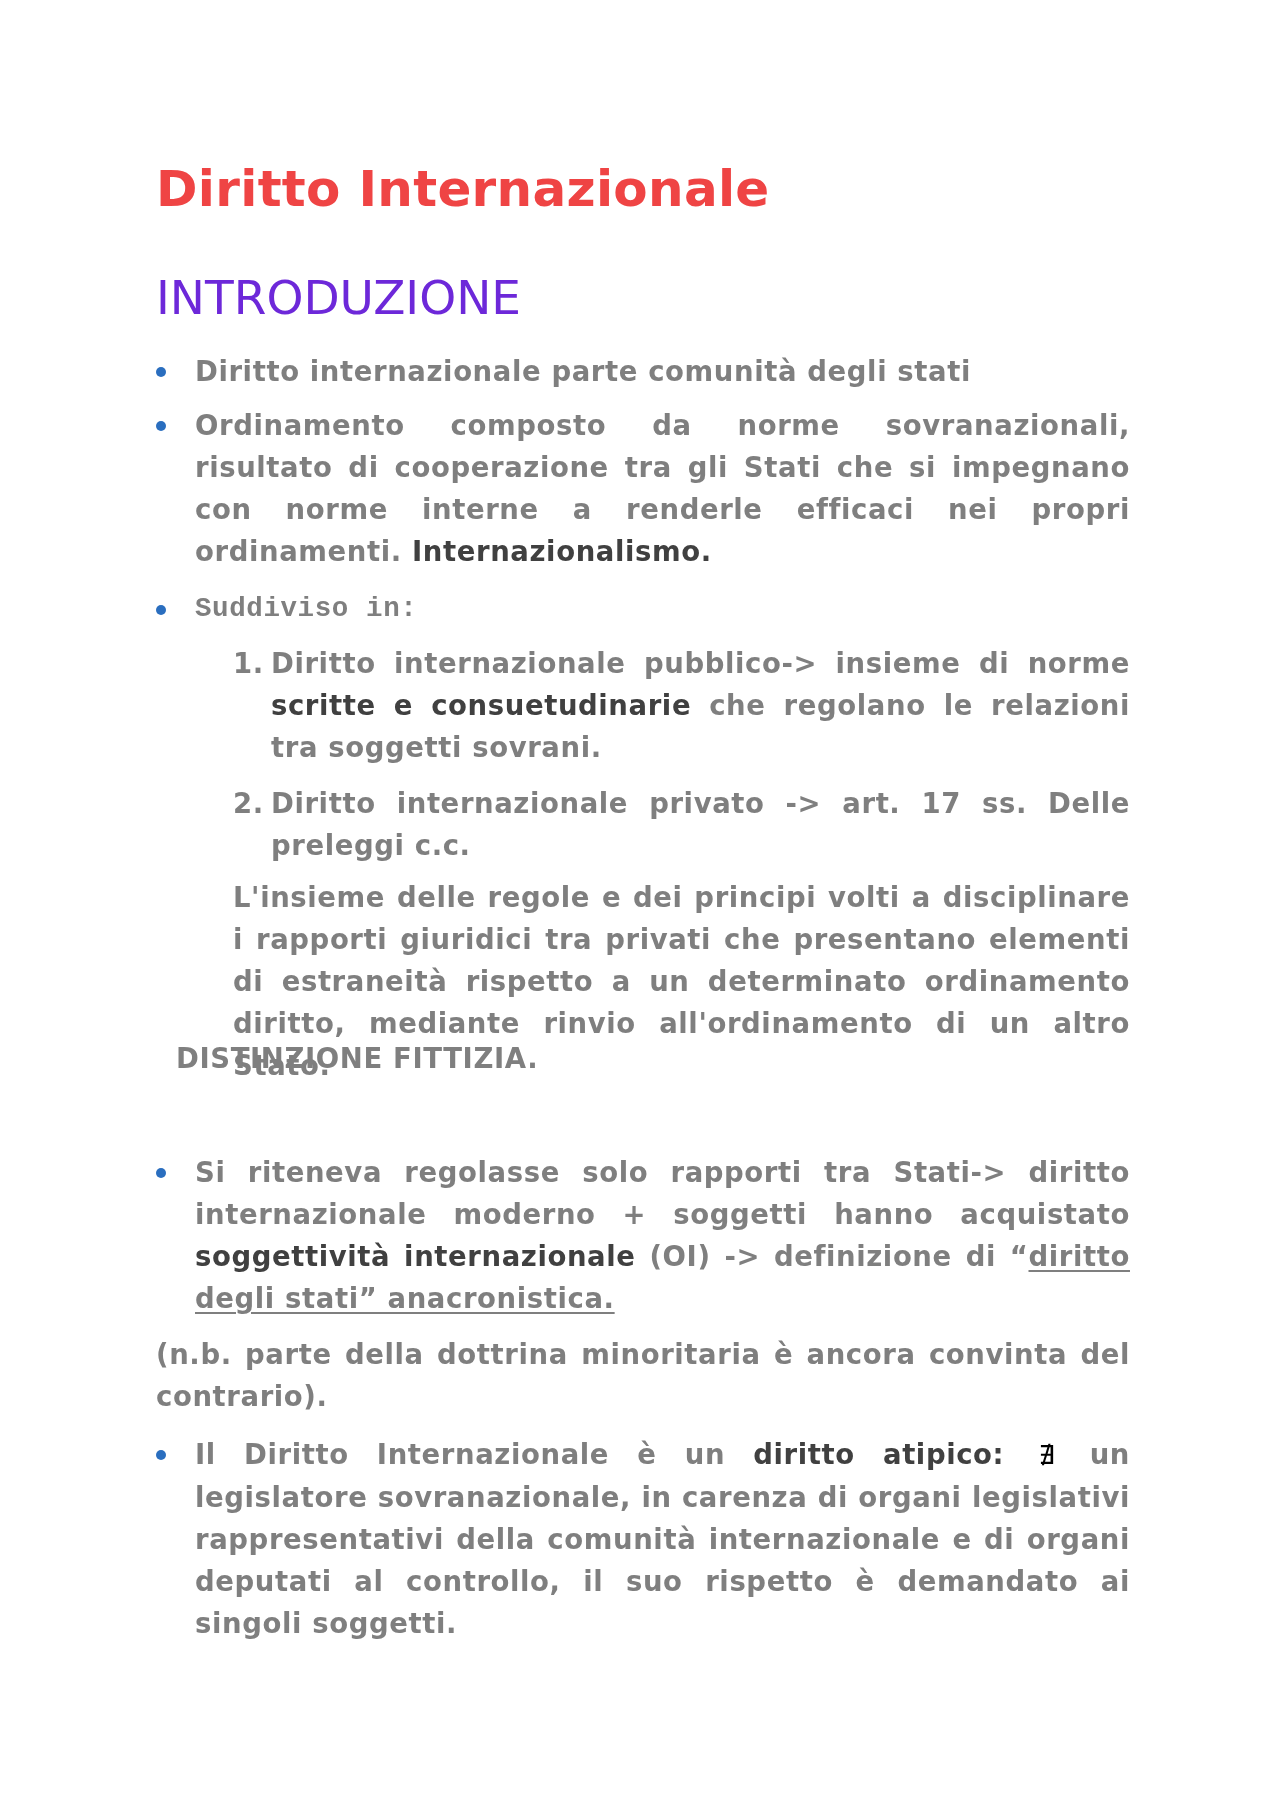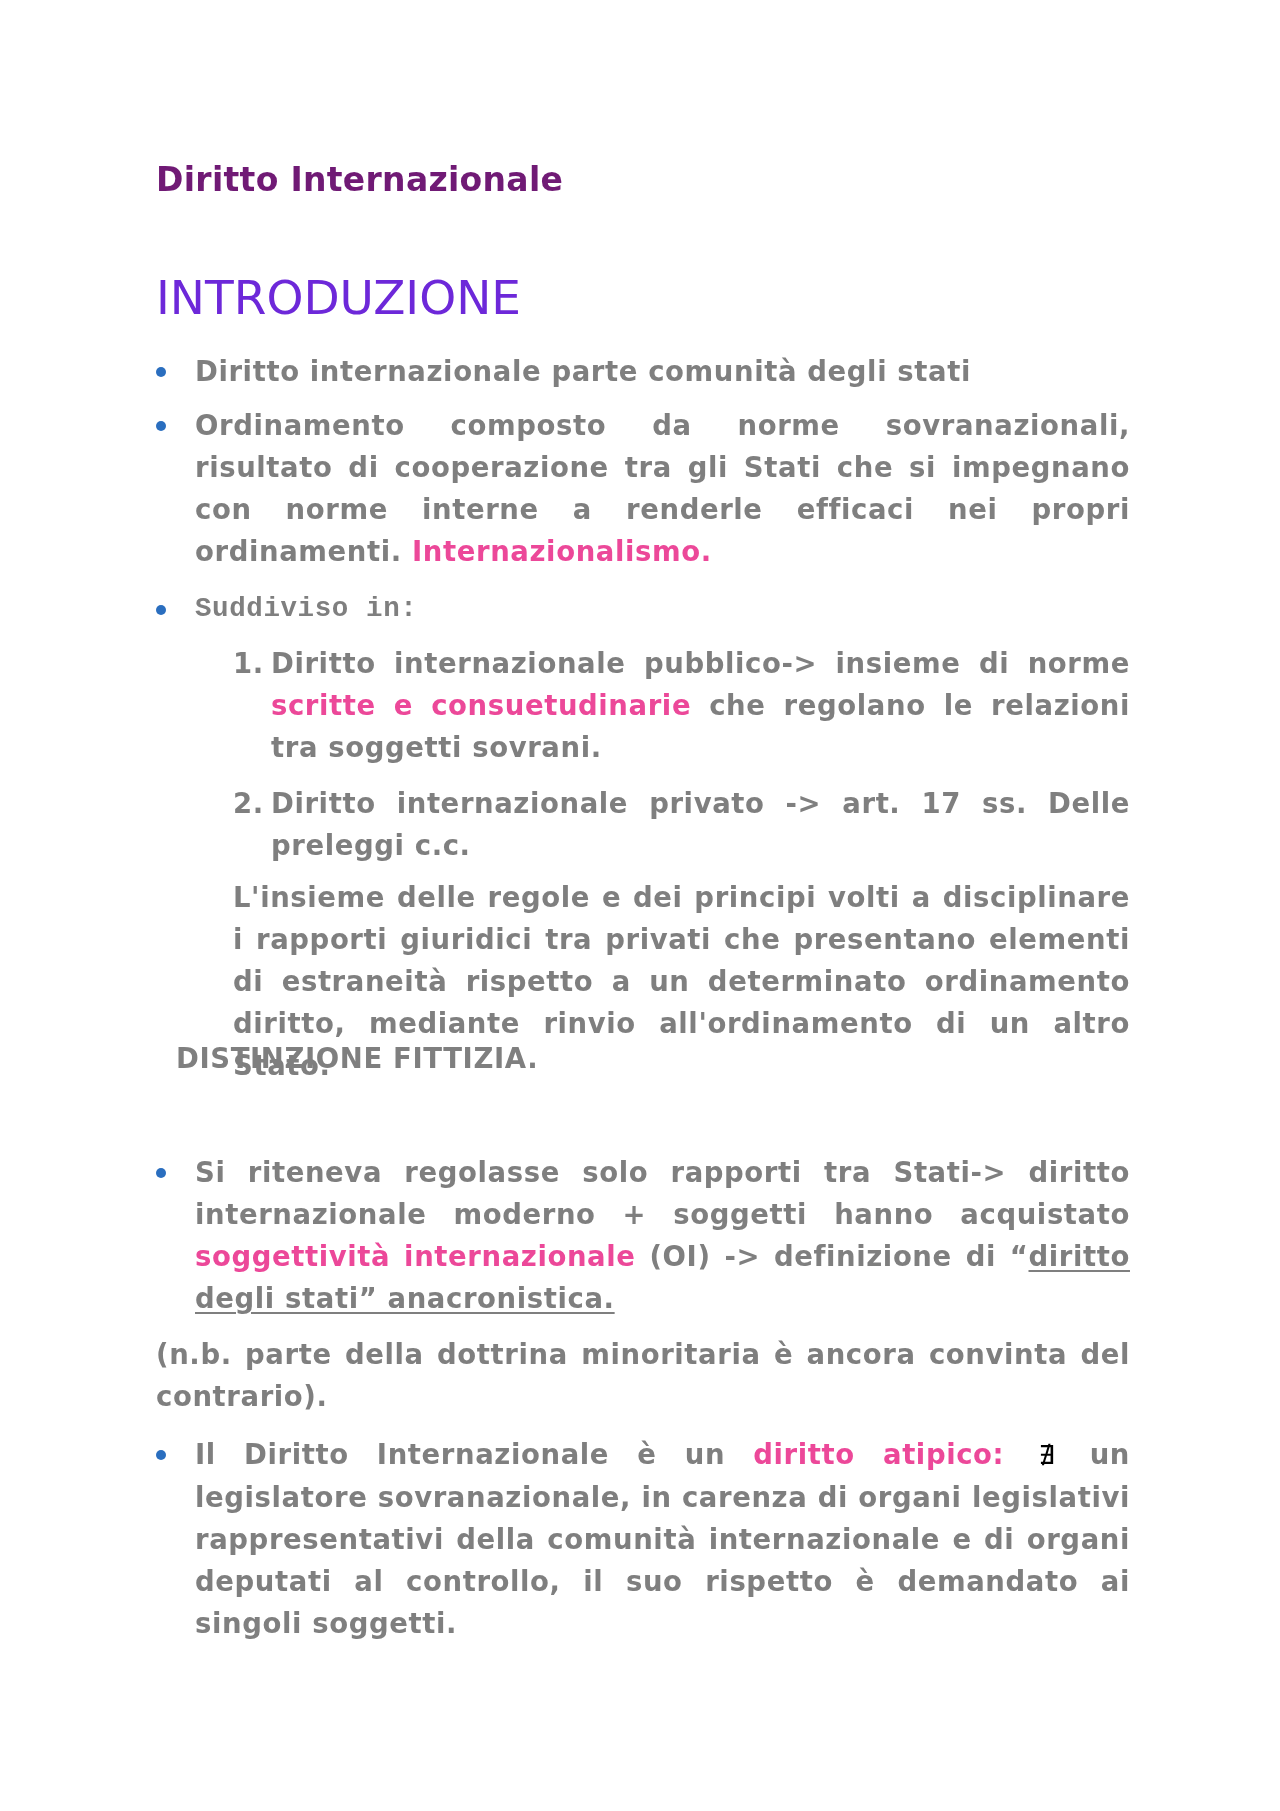--- a/index.html
+++ b/index.html
@@ -19,22 +19,22 @@
       left: 156px;
       top: 0;
       width: 974px;
     }
     .title {
       position: absolute;
       top: 160px;
       left: 0;
       font-family: "DejaVu Sans", sans-serif;
       font-weight: bold;
-      font-size: 33px;
-      color: #701a75;
+      font-size: 50px;
+      color: #ef4444;
       white-space: nowrap;
       letter-spacing: 0.3px;
     }
     .section-heading {
       position: absolute;
       top: 270px;
       left: 0;
       font-family: "DejaVu Sans", sans-serif;
       font-size: 47px;
       color: #6d28d9;
@@ -42,21 +42,21 @@
     }
     .body-text {
       font-family: "DejaVu Sans", sans-serif;
       font-weight: bold;
       font-size: 27.5px;
       line-height: 42px;
       color: #7f7f7f;
       text-align: justify;
       letter-spacing: 0.6px;
     }
-    .strong { color: #ec4899; }
+    .strong { color: #404040; }
     .ul { text-decoration: underline; text-decoration-thickness: 2px; text-underline-offset: 4px; }
     .block {
       position: absolute;
       left: 0;
       width: 974px;
     }
     .bullet-item {
       position: absolute;
       left: 0;
       width: 974px;

